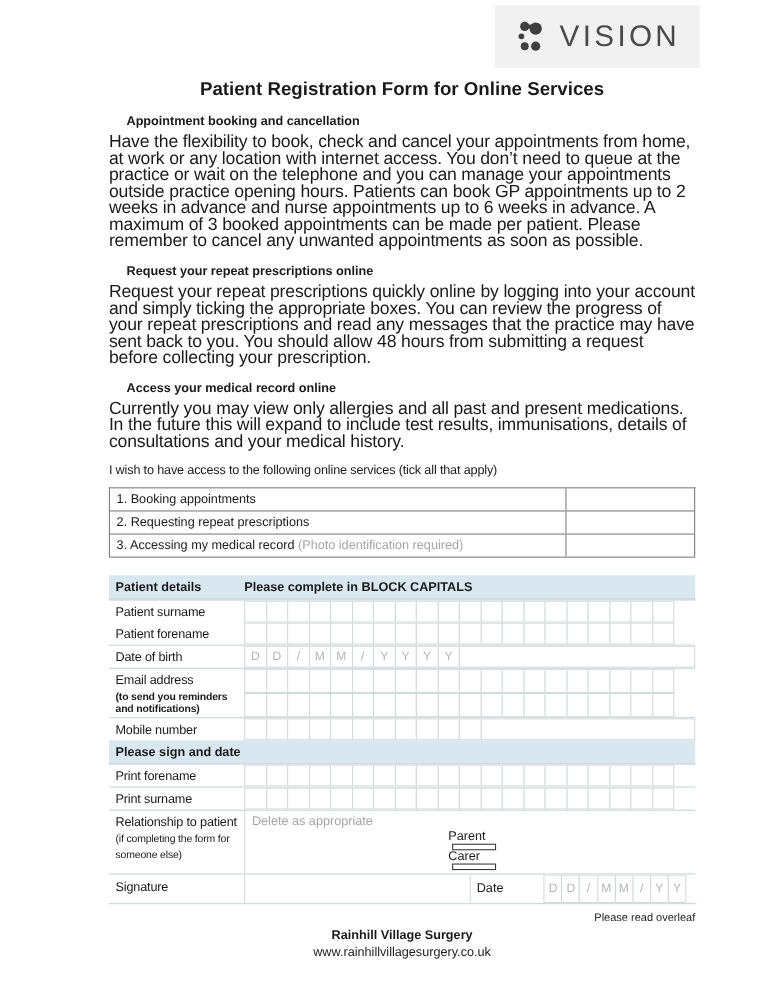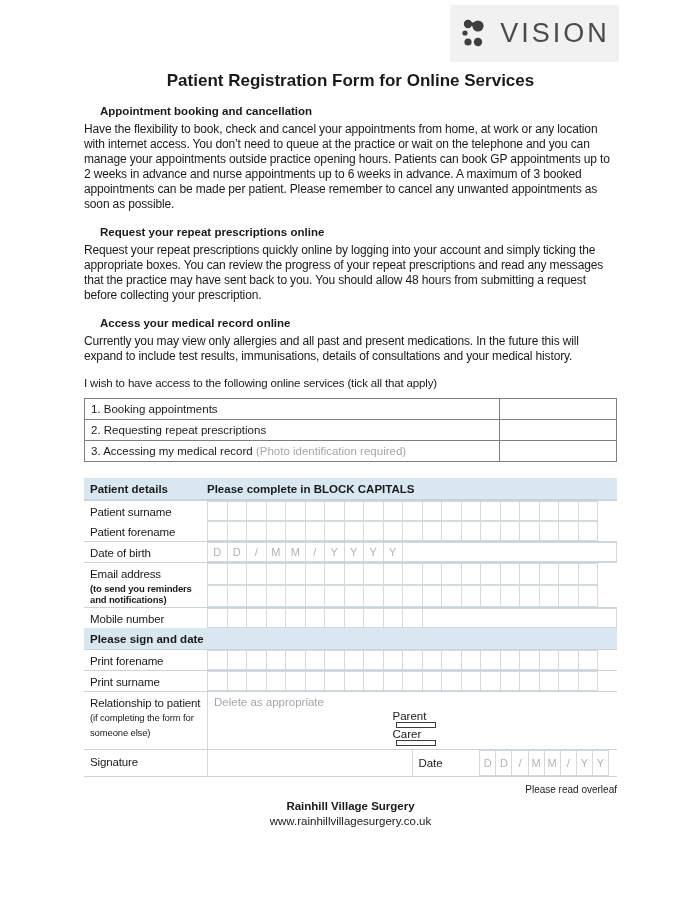--- a/index.html
+++ b/index.html
@@ -1,31 +1,31 @@
 <!DOCTYPE html>
 <html><head>
 <meta charset="utf-8">
 <style>
   html,body{margin:0;padding:0;}
   body{
     width:696px;height:900px;background:#ffffff;position:relative;
     font-family:"Liberation Sans", sans-serif;color:#1a1a1a;overflow:hidden;
   }
   .logo{
-    position:absolute;top:5px;left:450px;width:169px;height:57px;
+    position:absolute;top:5px;left:450px;width:186px;height:57px;
     background:#f1f1f1;display:flex;align-items:center;justify-content:center;gap:7px;
   }
   .logo-text{
     font-size:27px;color:#4a4a4a;letter-spacing:3px;font-weight:normal;
     text-transform:uppercase;
   }
-  .content{position:absolute;left:84px;top:0;width:533px;}
+  .content{position:absolute;left:99px;top:0;width:533px;}
   .title{margin-top:70px;text-align:center;font-size:17px;font-weight:bold;line-height:21px;}
   .h{font-size:11.5px;font-weight:bold;margin:13px 0 3px 16px;line-height:15px;}
-  .p{font-size:12px;line-height:15px;margin:0 0 2px 0;letter-spacing:-0.15px;}
+  .p{font-size:16px;line-height:15px;margin:0 0 2px 0;letter-spacing:-0.15px;}
   .intro{font-size:11.5px;line-height:15px;margin:12px 0 7px 0;letter-spacing:-0.15px;}
 
   
   .tick-table{border:1px solid #7f7f7f;border-bottom:none;}
   .tick-row{display:flex;border-bottom:1px solid #7f7f7f;height:20px;gap:15px;}
   .tick-label{flex:1;font-size:11.5px;line-height:20px;padding-left:6px;border-right:1px solid #7f7f7f;}
   .tick-note{color:#a6a6a6;}
   .tick-box{width:101px;}
 
   

